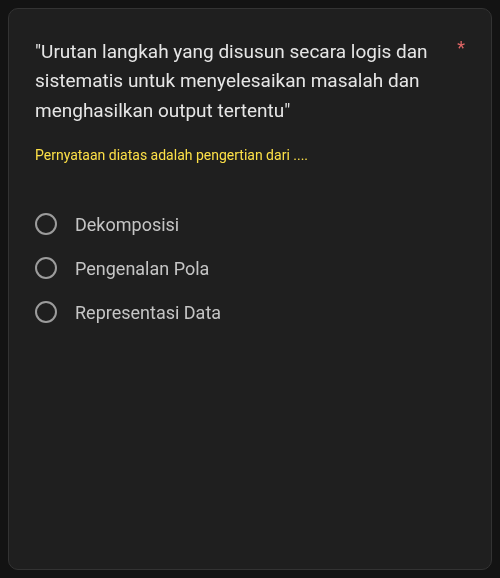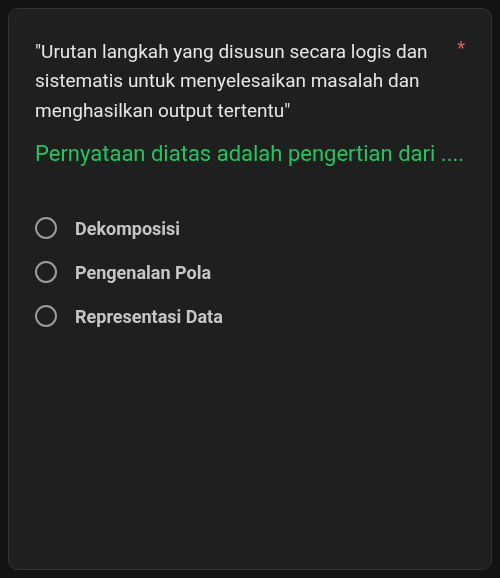--- a/index.html
+++ b/index.html
@@ -35,24 +35,24 @@
       font-weight: 400;
     }
     .required-mark {
       color: #e06666;
       font-size: 18px;
       line-height: 1;
       margin-top: 2px;
       flex-shrink: 0;
     }
     .question-subtext {
-      color: #22c55e;
-      font-size: 22px;
+      color: #fde047;
+      font-size: 14px;
       line-height: 1.5;
-      margin-top: 12px;
+      margin-top: 20px;
       font-weight: 400;
     }
     .options {
       margin-top: 36px;
     }
     .option {
       display: flex;
       align-items: center;
       gap: 18px;
       padding: 11px 0;
@@ -61,21 +61,21 @@
     .radio {
       width: 22px;
       height: 22px;
       border: 2px solid #9c9c9c;
       border-radius: 50%;
       flex-shrink: 0;
     }
     .option-label {
       color: #c5c5c5;
       font-size: 18px;
-      font-weight: 700;
+      font-weight: 400;
     }
   </style>
 </head>
 <body>
 
 <div class="card">
   <div class="question-header">
     <div class="question-text">"Urutan langkah yang disusun secara logis dan sistematis untuk menyelesaikan masalah dan menghasilkan output tertentu"</div>
     <div class="required-mark">*</div>
   </div>

